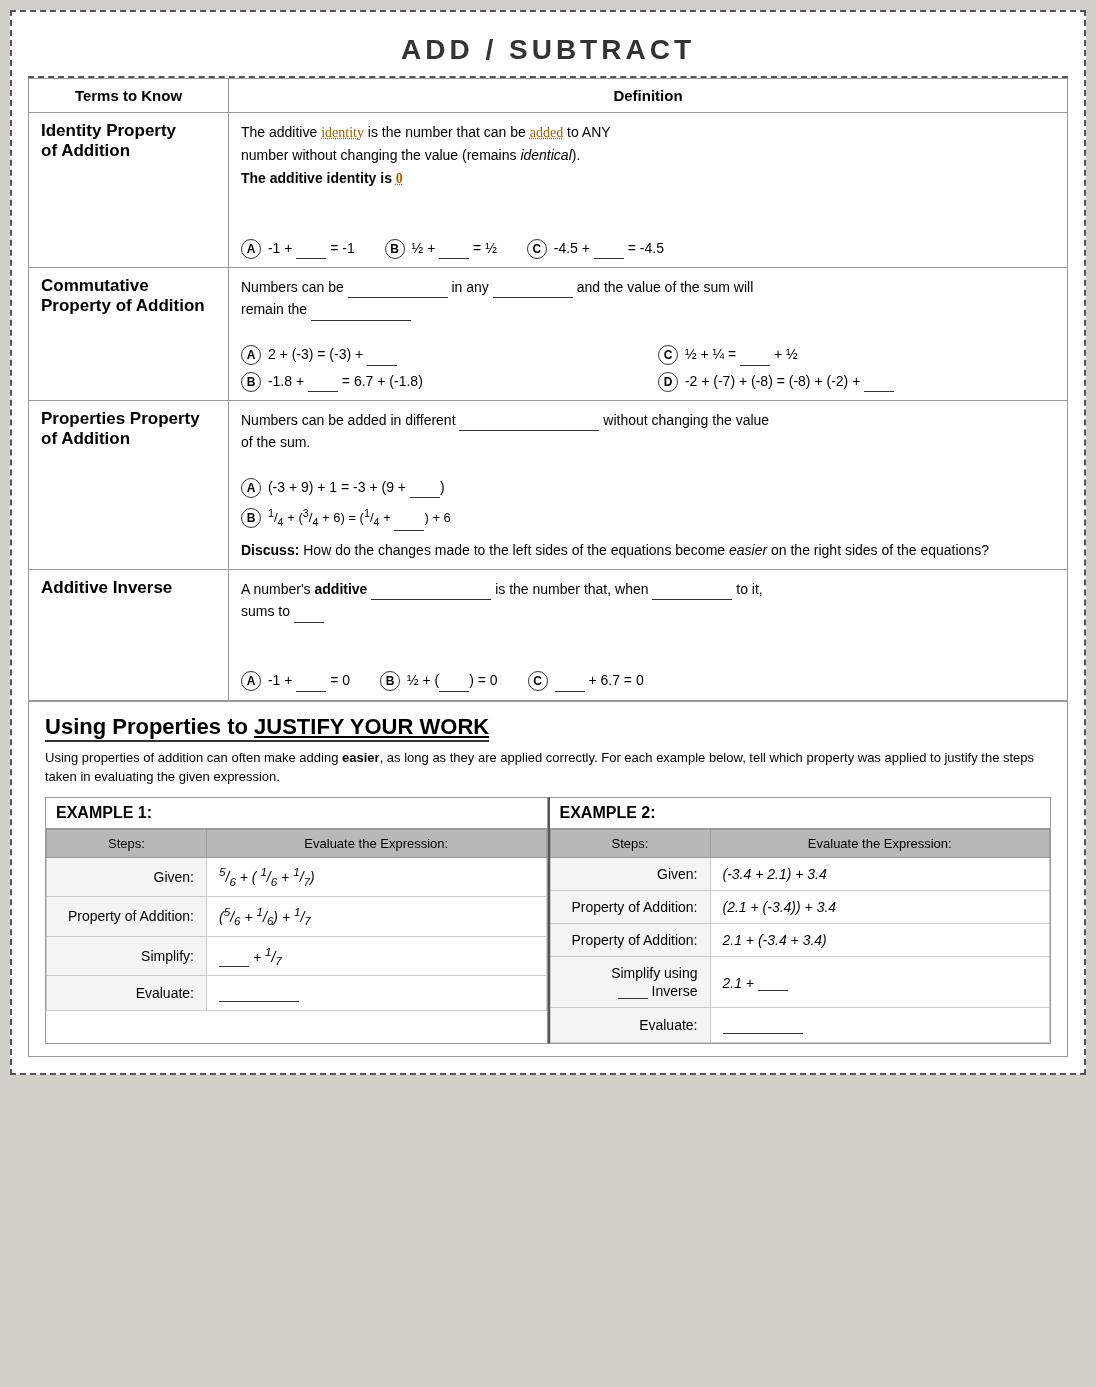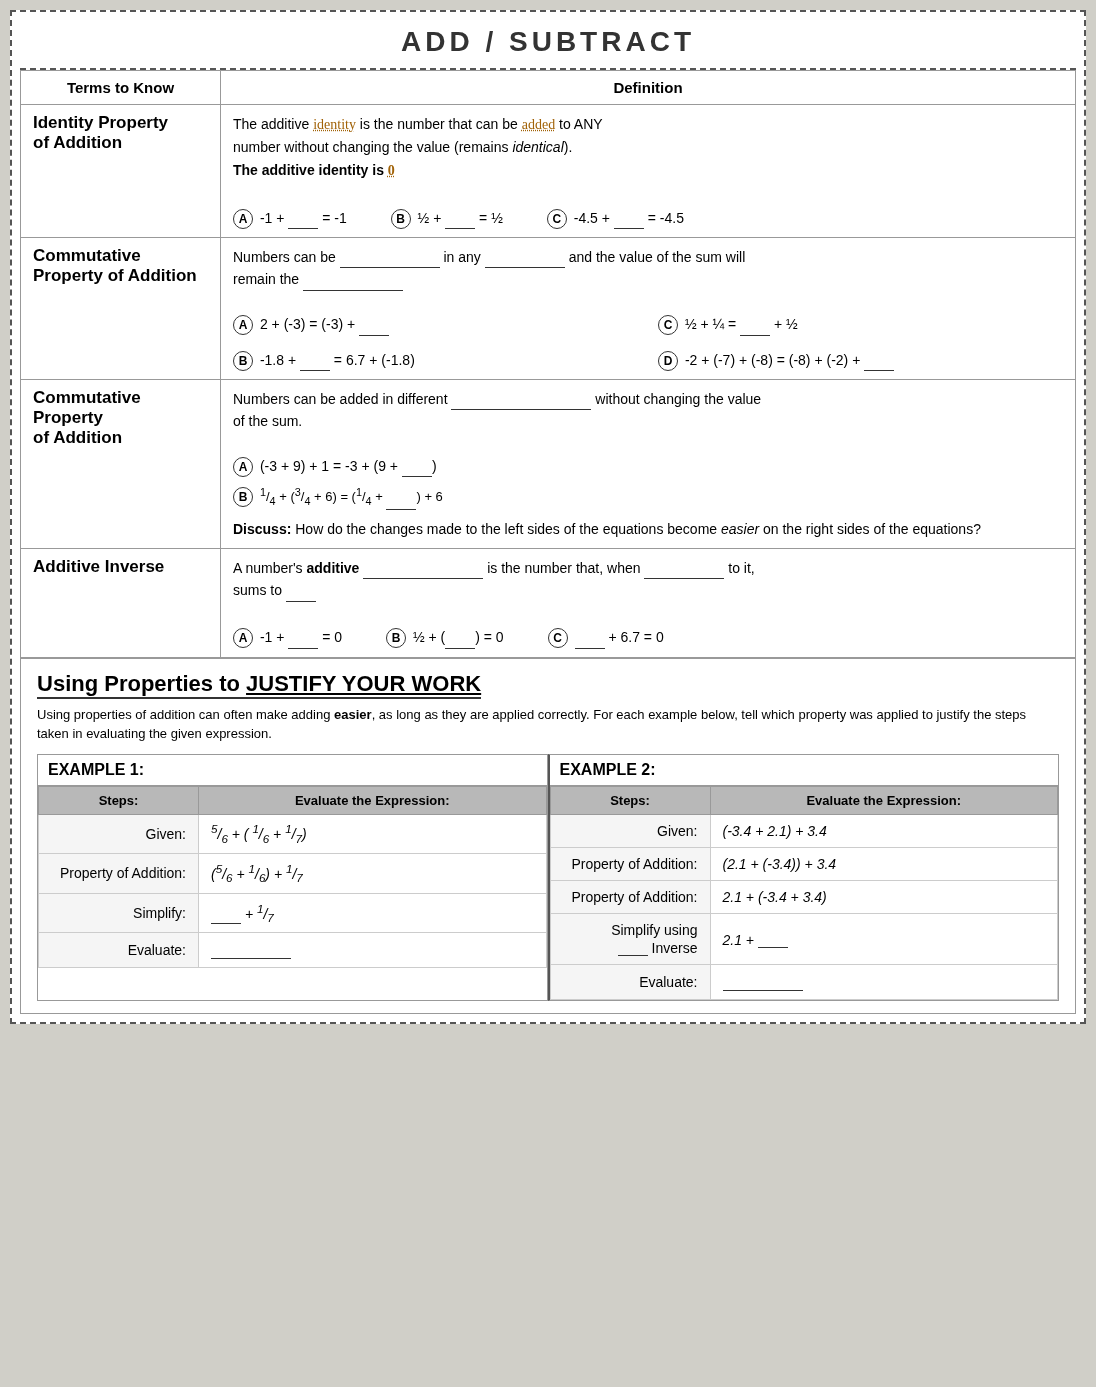--- a/index.html
+++ b/index.html
@@ -6,21 +6,21 @@
     body {
       font-family: Arial, sans-serif;
       background: #d0cfc8;
       padding: 10px;
       width: 1096px;
       min-height: 1387px;
     }
     .page-container {
       background: white;
       border: 2px dashed #555;
-      padding: 8px;
+      padding: 16px;
       margin-bottom: 10px;
     }
     .top-header {
       text-align: center;
       font-size: 28px;
       font-weight: bold;
       letter-spacing: 4px;
       padding: 6px 0 10px 0;
       border-bottom: 2px dashed #555;
       color: #333;
@@ -83,23 +83,23 @@
       width: 20px;
       height: 20px;
       text-align: center;
       line-height: 18px;
       font-size: 12px;
       font-weight: bold;
       margin-right: 3px;
     }
     .examples-row {
       display: flex;
-      gap: 44px;
+      gap: 30px;
       flex-wrap: wrap;
-      margin-top: 2px;
+      margin-top: 24px;
       align-items: center;
     }
     .example-item {
       font-size: 14px;
       white-space: nowrap;
     }
     
     .using-section {
       background: white;
       padding: 12px 16px;
@@ -147,21 +147,21 @@
       border: 1px solid #ccc;
       padding: 8px 12px;
       font-size: 14px;
       vertical-align: middle;
     }
     .example-inner-table th {
       background: #b8b8b8;
       border: 1px solid #999;
       padding: 6px 10px;
       font-size: 13px;
-      font-weight: bold;
+      font-weight: normal;
     }
     .row-label {
       text-align: right;
       font-size: 13px;
       width: 160px;
       border-right: 1px solid #999;
       background: #f5f5f5;
       margin-top: 36px;
     }
     .math-expr {
@@ -222,21 +222,21 @@
       <tr>
         <td class="term-label">
           <span class="main-term"><strong>Commutative</strong><br><strong>Property</strong> of Addition</span>
         </td>
         <td class="def-cell">
           <p>
             Numbers can be <span class="blank" style="min-width:100px"></span> in any <span class="blank" style="min-width:80px"></span> and the value of the sum will
           </p>
           <p>remain the <span class="blank" style="min-width:100px"></span></p>
           <br>
-          <div style="display:grid; grid-template-columns:1fr 1fr; gap:13px 20px;">
+          <div style="display:grid; grid-template-columns:1fr 1fr; gap:4px 20px;">
             <span class="example-item">
               <span class="circle-letter">A</span>
               2 + (-3) = (-3) + <span class="blank-sm"></span>
             </span>
             <span class="example-item">
               <span class="circle-letter">C</span>
               ½ + ¼ = <span class="blank-sm"></span> + ½
             </span>
             <span class="example-item">
               <span class="circle-letter">B</span>
@@ -245,21 +245,21 @@
             <span class="example-item">
               <span class="circle-letter">D</span>
               -2 + (-7) + (-8) = (-8) + (-2) + <span class="blank-sm"></span>
             </span>
           </div>
         </td>
       </tr>
 
       <tr>
         <td class="term-label">
-          <span class="main-term"><strong>Commutative Property</strong><br>of Addition</span>
+          <span class="main-term"><strong>Properties Property</strong><br>of Addition</span>
         </td>
         <td class="def-cell">
           <p>
             Numbers can be added in different <span class="blank" style="min-width:140px"></span> without changing the value
           </p>
           <p>of the sum.</p>
           <br>
           <div style="margin-bottom:8px">
             <div style="margin-bottom:6px">
               <span class="circle-letter">A</span>

